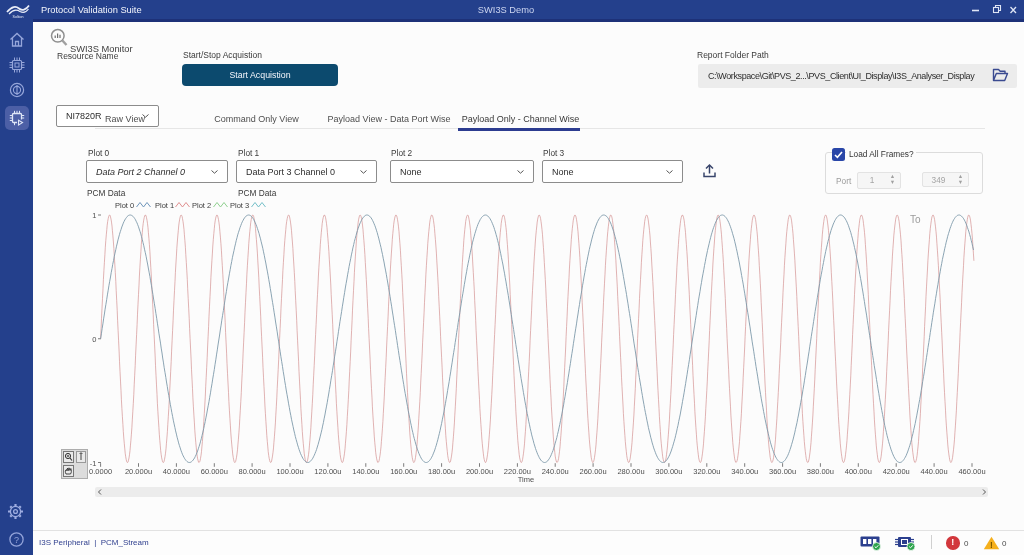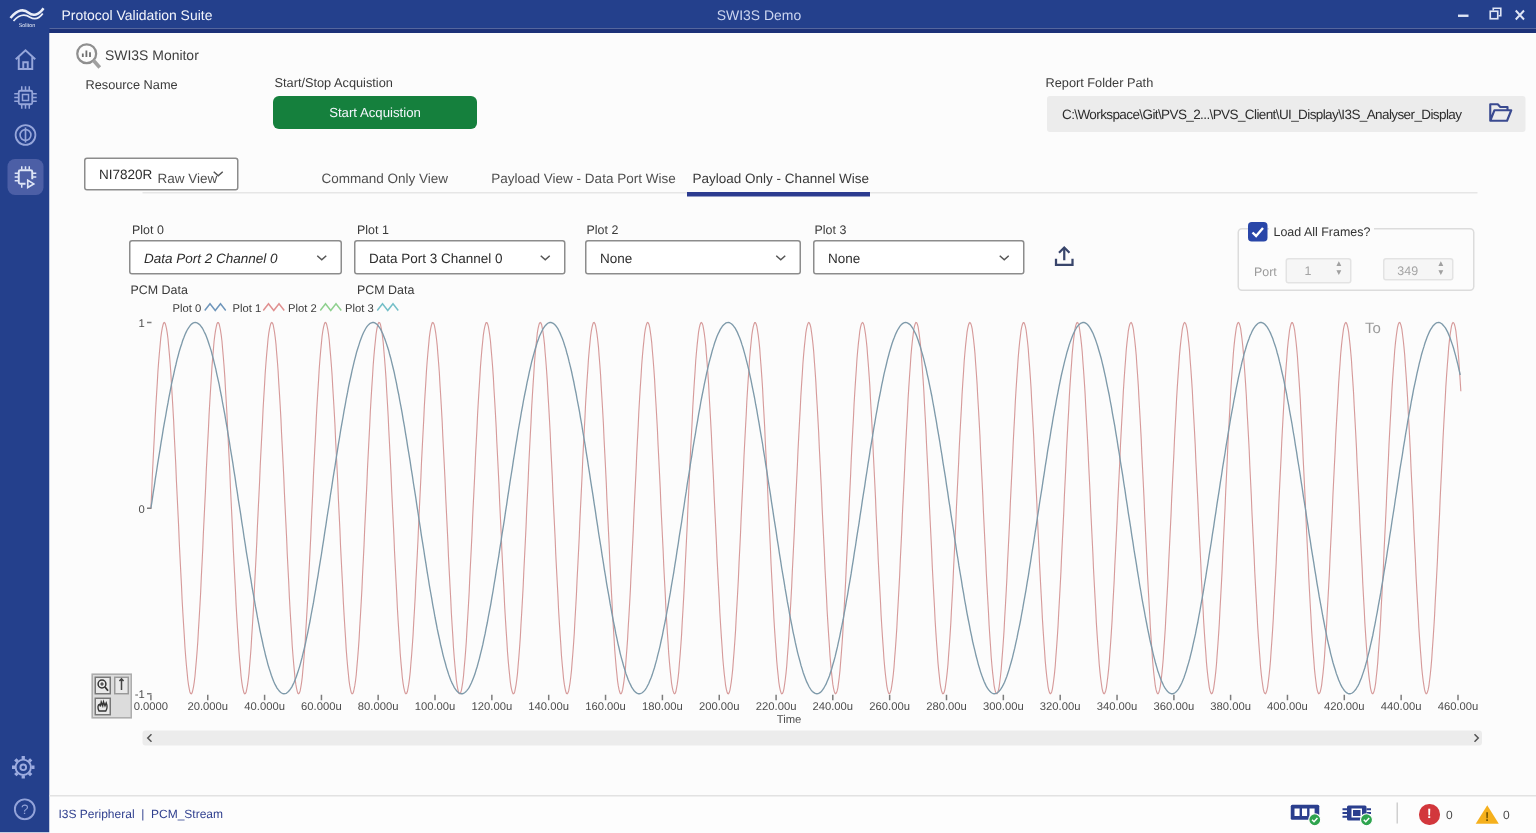--- a/index.html
+++ b/index.html
@@ -103,30 +103,30 @@
 
 <svg class="abs" style="left:50px;top:28px;" width="18" height="19" viewBox="0 0 18 19">
  <circle cx="7.8" cy="7.8" r="6.3" fill="none" stroke="#8f8f8f" stroke-width="1.5"></circle>
  <line x1="12.2" y1="12.2" x2="16.5" y2="17" stroke="#a0a0a0" stroke-width="2.4"></line>
  <g stroke="#6e6e6e" stroke-width="1.2">
   <line x1="5.2" y1="10" x2="5.2" y2="7.6"></line>
       <line x1="7.6" y1="10" x2="7.6" y2="5.6"></line>
       <line x1="10" y1="10" x2="10" y2="6.8"></line>
  </g>
 </svg>
-<div class="abs" style="left:70px;top:32px;font-size:9.3px;color:#3e3e3e;text-align:center;">SWI3S Monitor</div>
+<div class="abs" style="left:70px;top:44px;font-size:9.3px;color:#3e3e3e;text-align:center;">SWI3S Monitor</div>
 
 <div class="abs lbl" style="left:57px;top:51px;">Resource Name</div>
 <div class="dd" style="left:56px;top:65px;width:103px;height:22px;margin-top:40px;">NI7820R
  <svg class="chev" viewBox="0 0 7 4">
       <polyline points="0.5,0.5 3.5,3.2 6.5,0.5" fill="none" stroke="#555" stroke-width="1"></polyline>
     </svg>
 </div>
 <div class="abs lbl" style="left:183px;top:50px;">Start/Stop Acquistion</div>
-<div class="abs" style="left:182px;top:64px;width:136px;height:22px;background:#15803d;border-radius:4px;color:#f4f6fc;font-size:8.8px;line-height:22px;text-align:center;">Start Acquistion</div>
+<div class="abs" style="left:182px;top:64px;width:156px;height:22px;background:#0c4a6e;border-radius:4px;color:#f4f6fc;font-size:8.8px;line-height:22px;text-align:center;">Start Acquistion</div>
 
 <div class="abs lbl" style="left:697px;top:50px;">Report Folder Path</div>
 <div class="abs" style="left:698px;top:64px;width:319px;height:24px;background:#ececec;border-radius:2px;"></div>
 <div class="abs" style="left:708px;top:64px;width:280px;height:24px;font-size:9px;letter-spacing:-0.4px;color:#2e2e2e;line-height:24px;white-space:nowrap;">C:\Workspace\Git\PVS_2...\PVS_Client\UI_Display\I3S_Analyser_Display</div>
 <svg class="abs" style="left:992px;top:67px;" width="17" height="16" viewBox="0 0 17 16">
  <path d="M1.5,13.5 V2.5 H6.5 L8.2,4.3 H13 V6.5 M1.5,13.5 L4.3,6.5 H15.5 L12.7,13.5 Z" fill="none" stroke="#3a4a90" stroke-width="1.4" stroke-linejoin="round"></path>
 </svg>
 
 <div class="abs" style="left:95px;top:128px;width:890px;height:1px;background:#e6e6e6;"></div>
 <div class="abs tab" style="left:65px;top:114px;width:120px;">Raw View</div>

